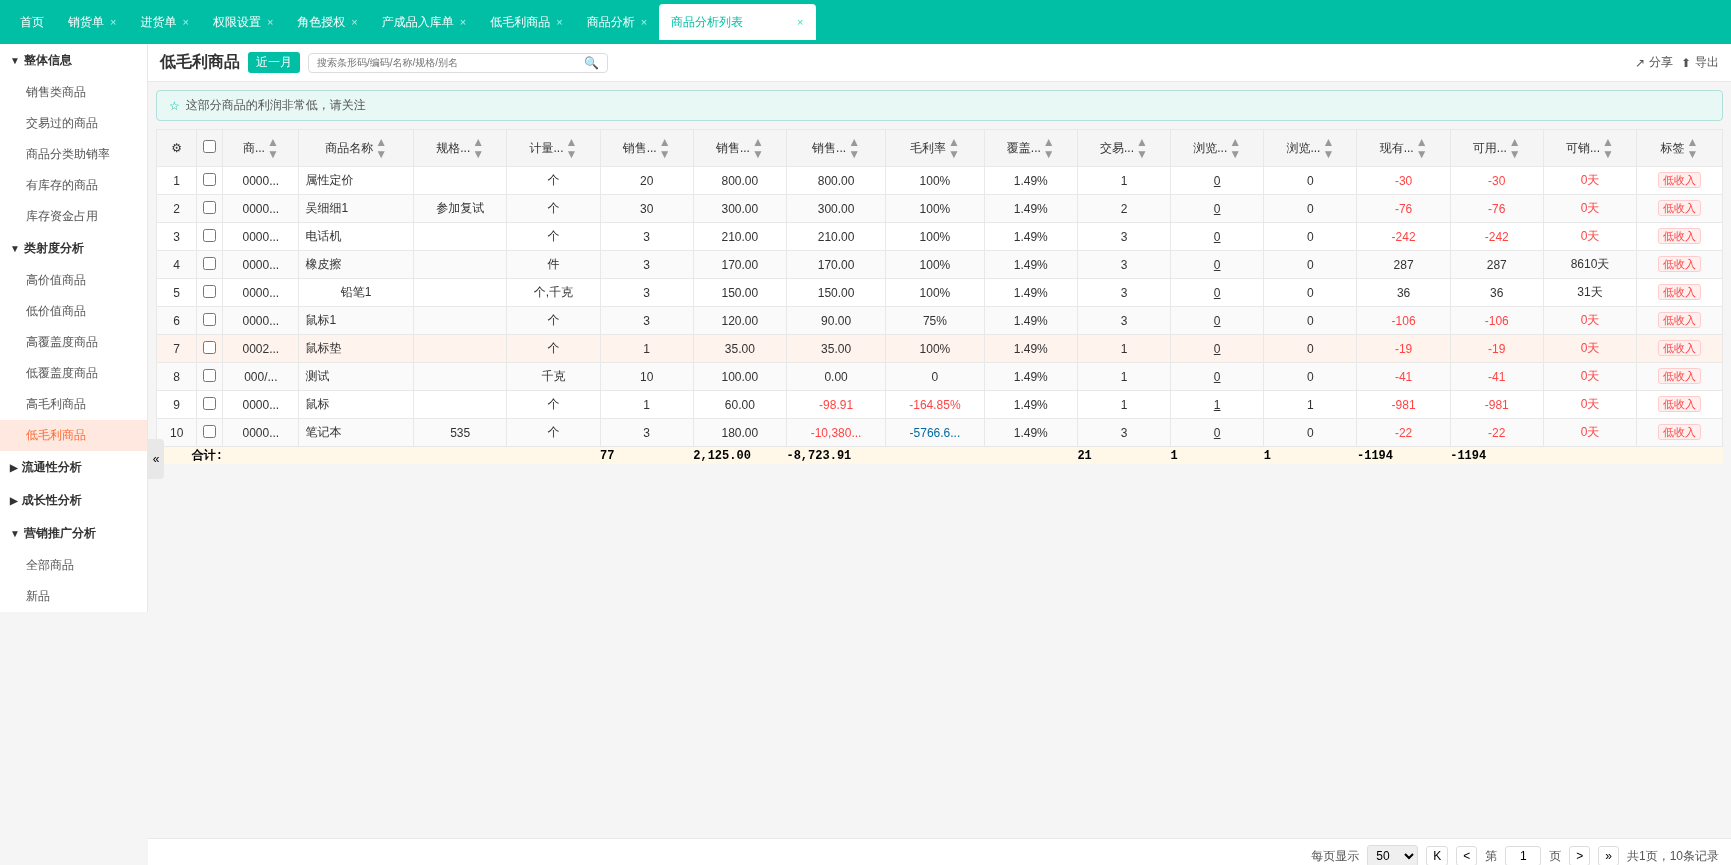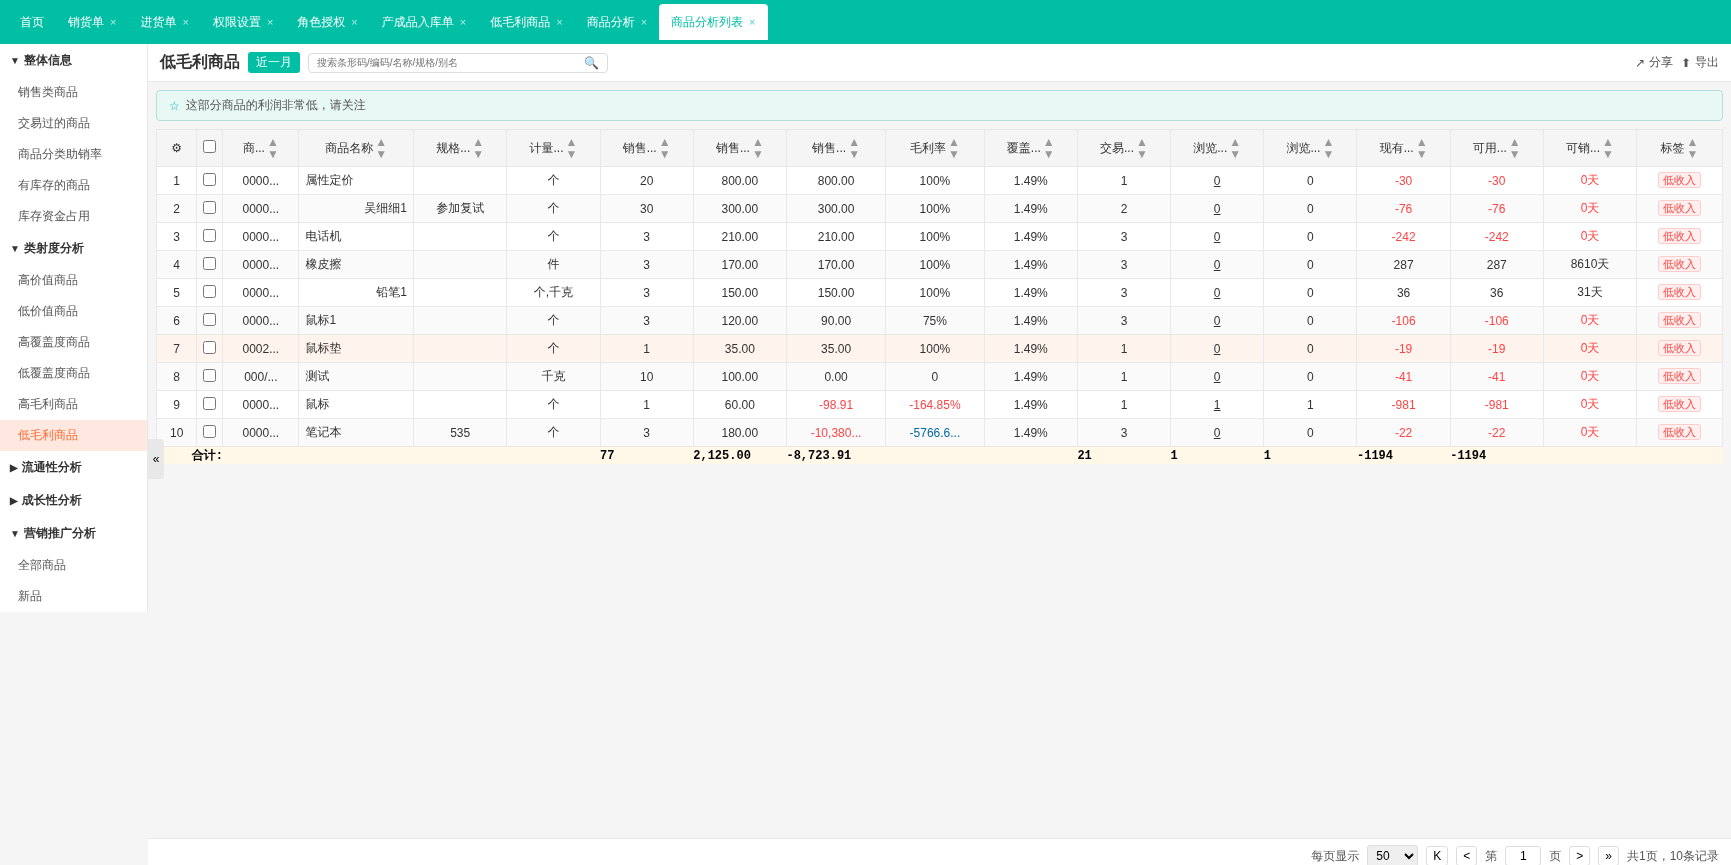--- a/index.html
+++ b/index.html
@@ -16,21 +16,21 @@
     }
     .top-nav .nav-item {
       padding: 0 12px;
       height: 36px;
       display: flex;
       align-items: center;
       cursor: pointer;
       white-space: nowrap;
       font-size: 13px;
     }
-    .top-nav .nav-item.active { background: #fff; color: #00bfa5; border-radius: 4px 4px 0 0; }
+    .top-nav .nav-item.active { background: #fff; color: #00bfa5; border-radius: 4px 4px 0 0; gap: 48px; }
     .top-nav .nav-item .close-x { margin-left: 6px; font-size: 11px; opacity: 0.7; }
 
     
     .main-layout {
       display: flex;
       height: calc(100vh - 36px);
     }
 
     
     .sidebar {
@@ -44,21 +44,21 @@
       display: flex;
       align-items: center;
       padding: 8px 10px;
       color: #333;
       font-weight: bold;
       cursor: pointer;
       font-size: 12px;
     }
     .sidebar-group-title .arrow { margin-right: 4px; font-size: 10px; }
     .sidebar-item {
-      padding: 7px 10px 7px 18px;
+      padding: 7px 10px 7px 26px;
       color: #555;
       cursor: pointer;
       font-size: 12px;
     }
     .sidebar-item.active { background: #ffe8e0; color: #ff6b35; }
 
     
     .content {
       flex: 1;
       display: flex;
@@ -485,21 +485,21 @@
       <td>0</td>
       <td style="color:#ff4444">-30</td>
       <td style="color:#ff4444">-30</td>
       <td style="color:#ff4444">0天</td>
       <td><span class="tag-low-income">低收入</span></td>
     </tr>
             <tr>
       <td>2</td>
       <td class="checkbox-col"><input type="checkbox" style=""></td>
       <td>0000...</td>
-      <td style="text-align:right;">吴细细1</td>
+      <td style="text-align:left;">吴细细1</td>
       <td>参加复试</td>
       <td>个</td>
       <td>30</td>
       <td>300.00</td>
       <td style="color:#333">300.00</td>
       <td style="color:#333">100%</td>
       <td>1.49%</td>
       <td>2</td>
       <td><span class="link-underline">0</span></td>
       <td>0</td>
@@ -545,21 +545,21 @@
       <td>0</td>
       <td style="color:#333">287</td>
       <td style="color:#333">287</td>
       <td style="color:#333">8610天</td>
       <td><span class="tag-low-income">低收入</span></td>
     </tr>
             <tr>
       <td>5</td>
       <td class="checkbox-col"><input type="checkbox" style=""></td>
       <td>0000...</td>
-      <td style="text-align:right;">铅笔1</td>
+      <td style="text-align:center;">铅笔1</td>
       <td></td>
       <td>个,千克</td>
       <td>3</td>
       <td>150.00</td>
       <td style="color:#333">150.00</td>
       <td style="color:#333">100%</td>
       <td>1.49%</td>
       <td>3</td>
       <td><span class="link-underline">0</span></td>
       <td>0</td>

